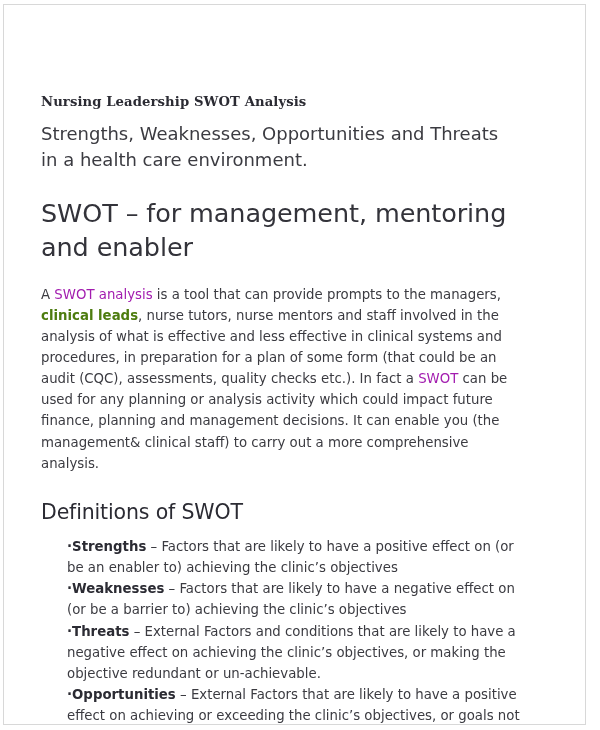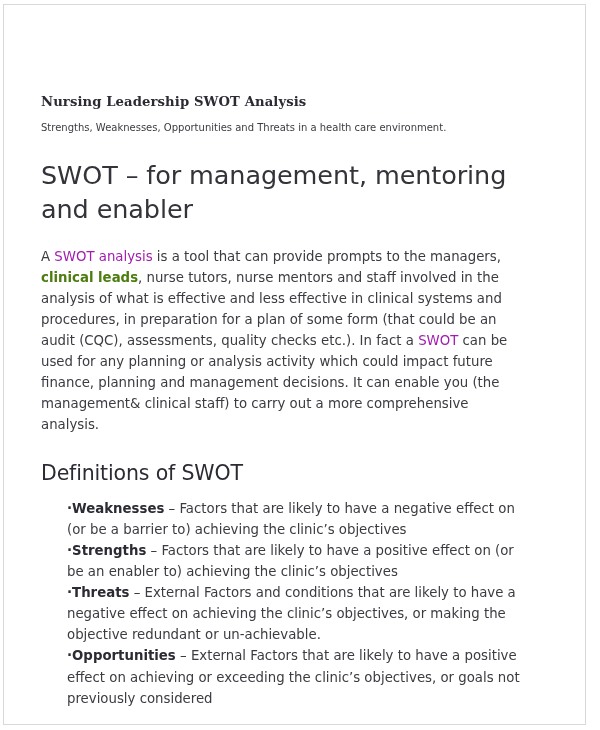--- a/index.html
+++ b/index.html
@@ -40,21 +40,21 @@
     font-size: 13.2px;
     font-weight: bold;
     color: #2b2b33;
     letter-spacing: 0.1px;
     margin: 0 0 11px 0;
     line-height: 1.2;
   }
 
   
   .doc-subtitle {
-    font-size: 10px;
+    font-size: 18px;
     color: #3b3b41;
     line-height: 1.47;
     margin: 0 0 22px 0;
     max-width: 462px;
   }
 
   
   .main-heading {
     font-size: 25.5px;
     font-weight: 400;
@@ -126,20 +126,20 @@
 
     <p class="doc-subtitle">Strengths, Weaknesses, Opportunities and Threats in a health care environment.</p>
 
     <h2 class="main-heading">SWOT – for management, mentoring and enabler</h2>
 
     <p class="body-para"><span>A </span><a class="lnk" href="#">SWOT analysis</a><span> is a tool that can provide prompts to the managers, </span><span class="bold">clinical leads</span><span>, nurse tutors, nurse mentors and staff involved in the analysis of what is effective and less effective in clinical systems and procedures, in preparation for a plan of some form (that could be an audit (CQC), assessments, quality checks etc.). In fact a </span><a class="lnk" href="#">SWOT</a><span> can be used for any planning or analysis activity which could impact future finance, planning and management decisions. It can enable you (the management&amp; clinical staff) to carry out a more comprehensive analysis.</span></p>
 
     <h3 class="section-heading">Definitions of SWOT</h3>
 
     <ul class="def-list">
+      <li class="def-item"><span class="bullet">·</span><span class="term">Strengths</span><span> – Factors that are likely to have a positive effect on (or be an enabler to) achieving the clinic’s objectives</span></li>
       <li class="def-item"><span class="bullet">·</span><span class="term">Weaknesses</span><span> – Factors that are likely to have a negative effect on (or be a barrier to) achieving the clinic’s objectives</span></li>
-      <li class="def-item"><span class="bullet">·</span><span class="term">Strengths</span><span> – Factors that are likely to have a positive effect on (or be an enabler to) achieving the clinic’s objectives</span></li>
       <li class="def-item"><span class="bullet">·</span><span class="term">Threats</span><span> – External Factors and conditions that are likely to have a negative effect on achieving the clinic’s objectives, or making the objective redundant or un-achievable.</span></li>
       <li class="def-item"><span class="bullet">·</span><span class="term">Opportunities</span><span> – External Factors that are likely to have a positive effect on achieving or exceeding the clinic’s objectives, or goals not previously considered</span></li>
     </ul>
 
   </div>
 </div>
 
 </body></html>

